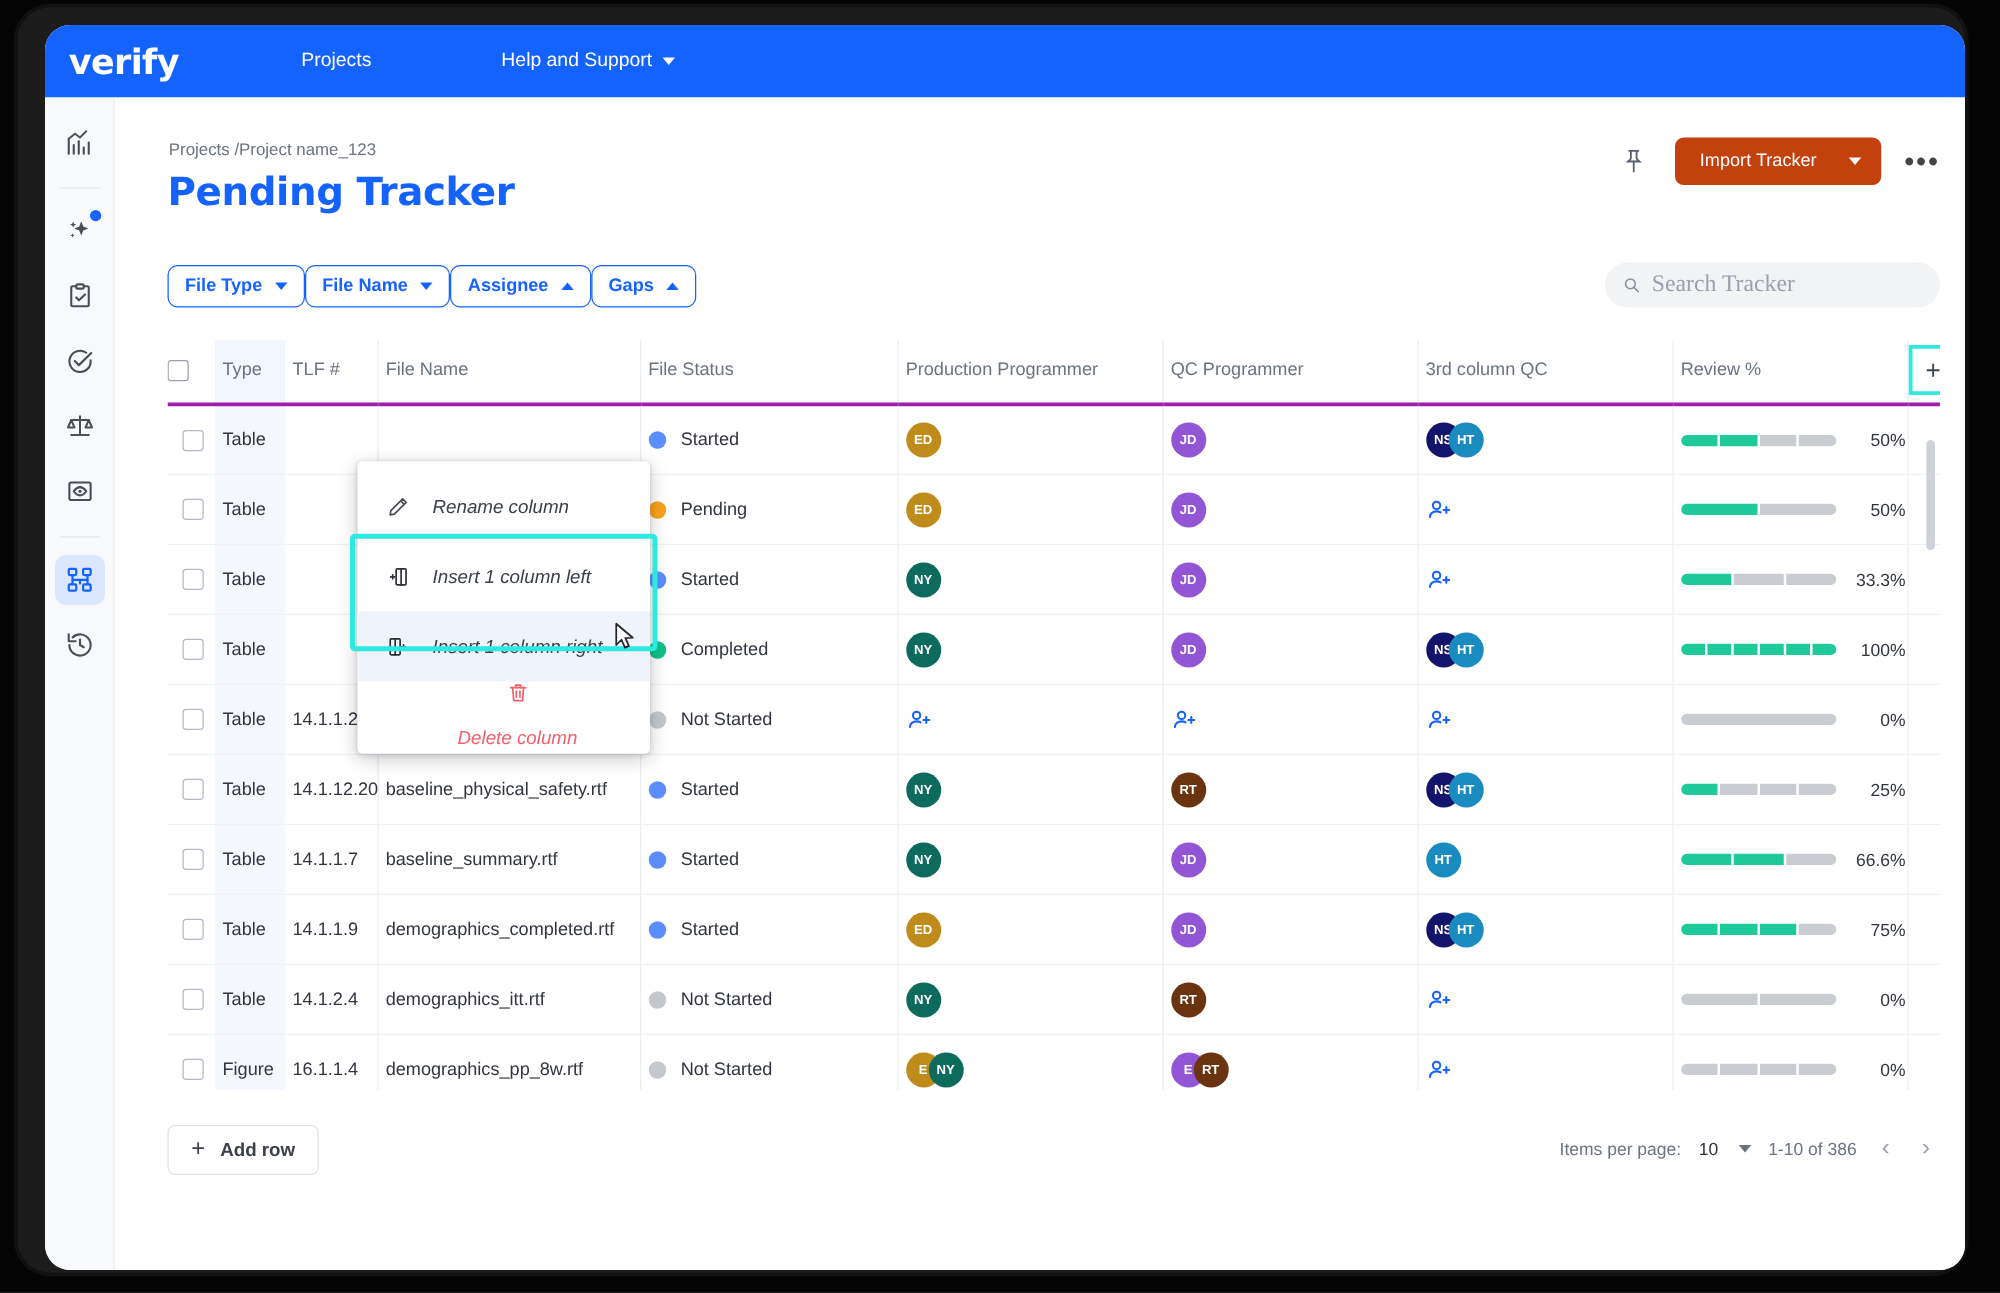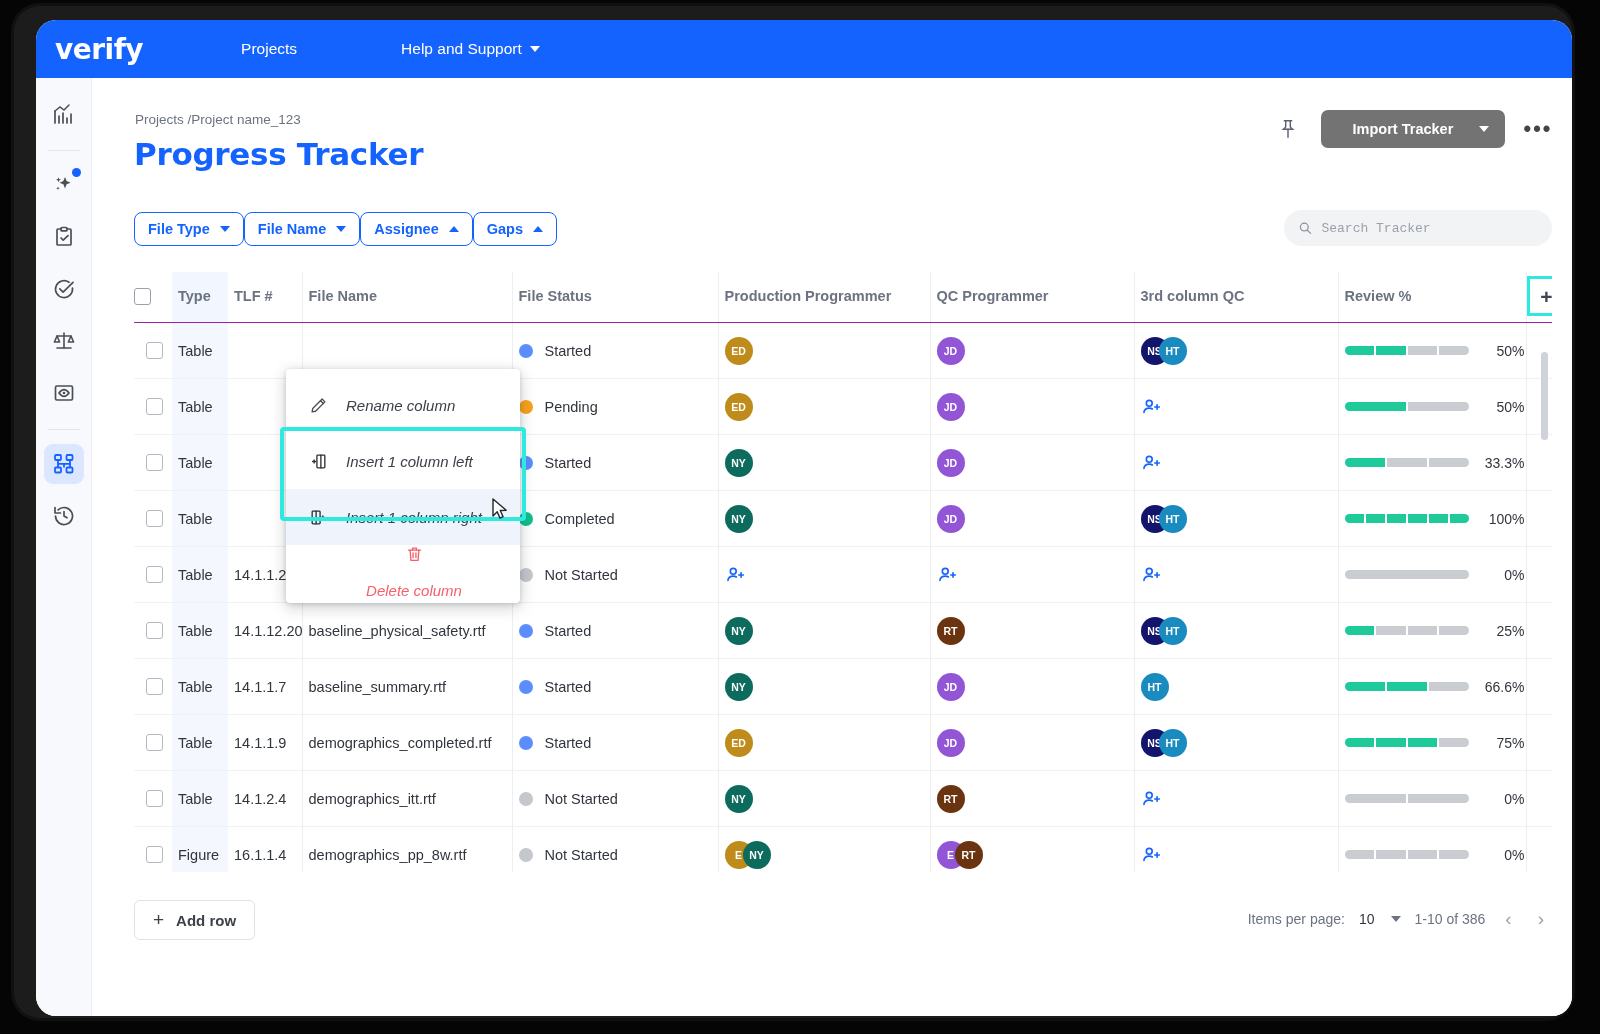--- a/index.html
+++ b/index.html
@@ -92,24 +92,24 @@
     position: absolute; left: 42px; top: 58px;
     font-size: 31px; font-weight: bold; color: #1563ff;
     font-family: "DejaVu Sans", sans-serif; letter-spacing: -0.3px;
   }
   .header-actions {
     position: absolute; right: 20px; top: 32px;
     display: flex; align-items: center; gap: 18px;
   }
   .pin-btn { width: 30px; height: 30px; display:flex; align-items:center; justify-content:center; cursor: pointer; color:#5b6170; }
   .import-btn {
-    background: #737373; color: #fff; border: none; border-radius: 7px;
-    height: 38px; padding: 0 16px 0 32px;
+    background: #c2410c; color: #fff; border: none; border-radius: 7px;
+    height: 38px; padding: 0 16px 0 20px;
     display: flex; align-items: center; gap: 26px;
-    font-size: 14.5px; font-weight: bold; cursor: pointer;
+    font-size: 14.5px; font-weight: normal; cursor: pointer;
     font-family: "Liberation Sans", sans-serif;
   }
   .dots-btn { font-size: 23px; color: #444; cursor: pointer; letter-spacing: 1.5px; line-height: 10px;}
 
   .filters { position: absolute; left: 42px; top: 134px; display: flex; }
   .chip {
     border: 1px solid #1563ff; color: #1563ff; background: #fff;
     border-radius: 8px; height: 34px; padding: 0 13px;
     display: flex; align-items: center; gap: 10px;
     font-size: 14.5px; font-weight: bold; cursor: pointer;
@@ -119,34 +119,34 @@
   .chip .tri-u { width:0;height:0;border-left:5px solid transparent;border-right:5px solid transparent;border-bottom:6px solid #1563ff;}
 
   .search-box {
     position: absolute; right: 20px; top: 132px; width: 268px; height: 36px;
     background: #f2f3f5; border-radius: 18px;
     display: flex; align-items: center; padding: 0 14px; gap: 9px;
     cursor: text;
   }
   .search-box input {
     border: none; background: transparent; outline: none;
-    font-size: 13px; color: #c2410c; width: 100%;
-    font-family: Liberation Mono, monospace;
+    font-size: 19px; color: #c2410c; width: 100%;
+    font-family: Liberation Serif, serif;
   }
   .search-box input::placeholder { color: #9aa1ac; }
 
   
   .table-wrap {
     position: absolute; left: 42px; top: 194px; right: 20px; height: 600px;
     overflow: hidden;
   }
   table { border-collapse: collapse; width: 100%; table-layout: fixed; }
   thead th {
-    text-align: left; font-size: 14.5px; font-weight: bold; color: #6b7280;
-    padding: 12px 0 14px 0; border-bottom: 1px solid #a21caf;
+    text-align: left; font-size: 14.5px; font-weight: normal; color: #6b7280;
+    padding: 12px 0 14px 0; border-bottom: 3px solid #a21caf;
     vertical-align: middle;
   }
   .col-check { width: 38px; }
   .col-type  { width: 56px; background:#f4f7fd;}
   .col-tlf   { width: 74px; }
   .col-fname { width: 210px; }
   .col-status{ width: 206px; }
   .col-prod  { width: 212px; }
   .col-qc    { width: 204px; }
   .col-qc3   { width: 204px; }
@@ -337,21 +337,21 @@
           <path d="M3.5 12a8.5 8.5 0 1 0 2.6-6.1"></path>
           <path d="M3 3.5V9h5.5"></path>
           <path d="M12 7.6V12l3 1.8"></path>
         </svg>
       </div>
     </div>
 
     <div class="content">
 
       <div class="breadcrumb">Projects /Project name_123</div>
-      <div class="page-title">Progress Tracker</div>
+      <div class="page-title">Pending Tracker</div>
 
       <div class="header-actions">
         <div class="pin-btn">
           <svg width="22" height="22" viewBox="0 0 24 24" fill="none" stroke="currentColor" stroke-width="1.6" stroke-linecap="round">
             <path d="M8 3h8"></path>
                 <path d="M9.5 3v6.2c0 .6-.3 1.1-.8 1.5L7 12.2h10l-1.7-1.5c-.5-.4-.8-.9-.8-1.5V3"></path>
             <path d="M12 12.2V21"></path>
           </svg>
         </div>
         <button class="import-btn">

